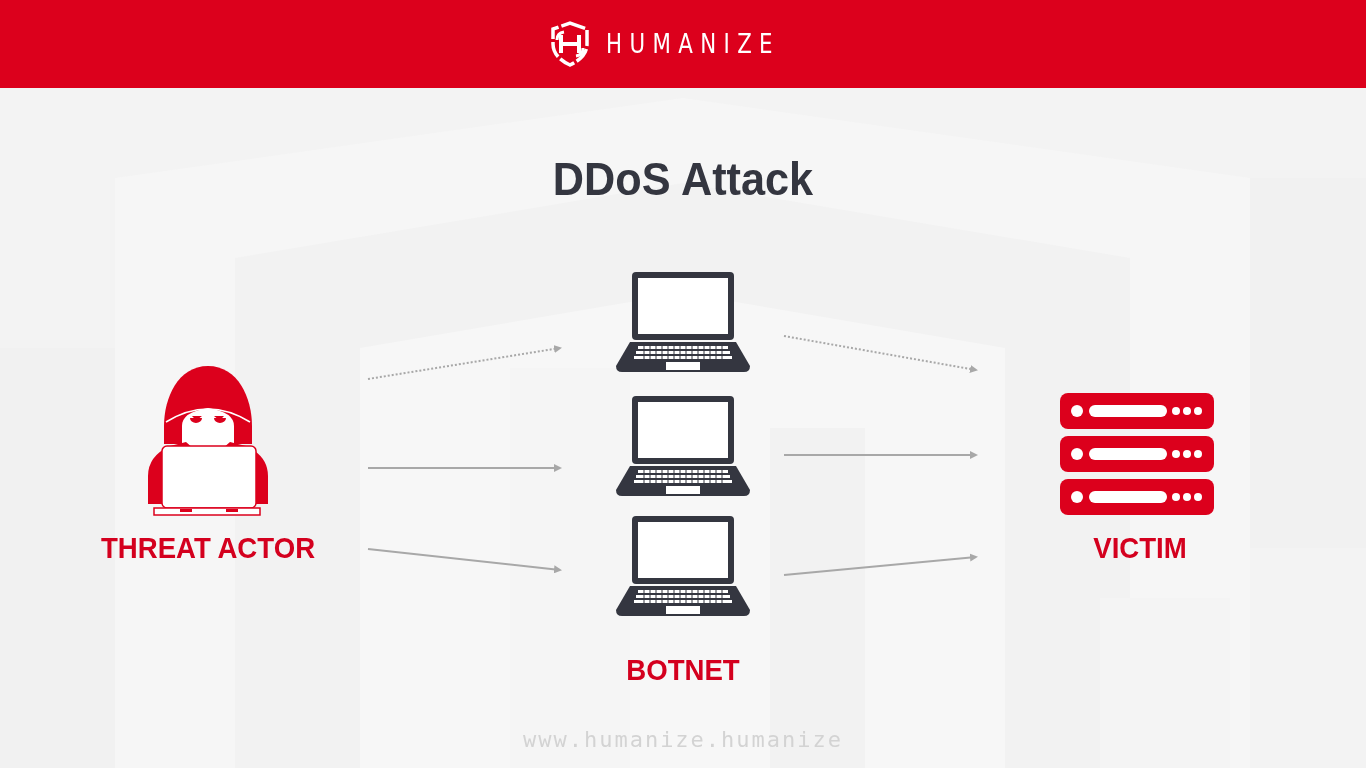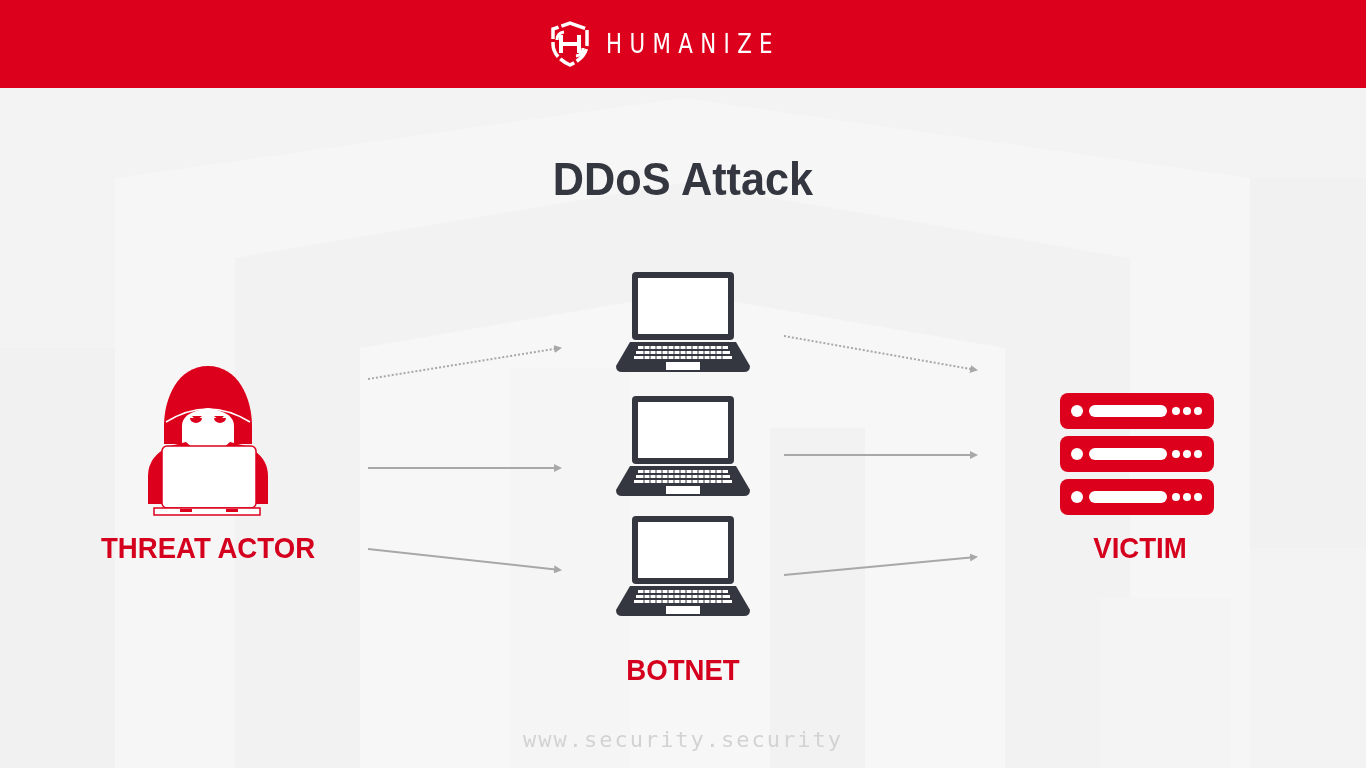--- a/index.html
+++ b/index.html
@@ -170,13 +170,13 @@
     <rect x="1" y="87" width="154" height="36" rx="8" fill="#dc001c"></rect>
     <circle cx="18" cy="105" r="6" fill="#ffffff"></circle>
     <rect x="30" y="99" width="78" height="12" rx="6" fill="#ffffff"></rect>
     <circle cx="117" cy="105" r="4" fill="#ffffff"></circle>
       <circle cx="128" cy="105" r="4" fill="#ffffff"></circle>
       <circle cx="139" cy="105" r="4" fill="#ffffff"></circle>
   </g>
 </svg>
 <div class="node-label" style="left:1040px; width:200px; top:531px;">VICTIM</div>
 
-<div class="footer">www.security.security</div>
+<div class="footer">www.humanize.humanize</div>
 
 </body></html>

